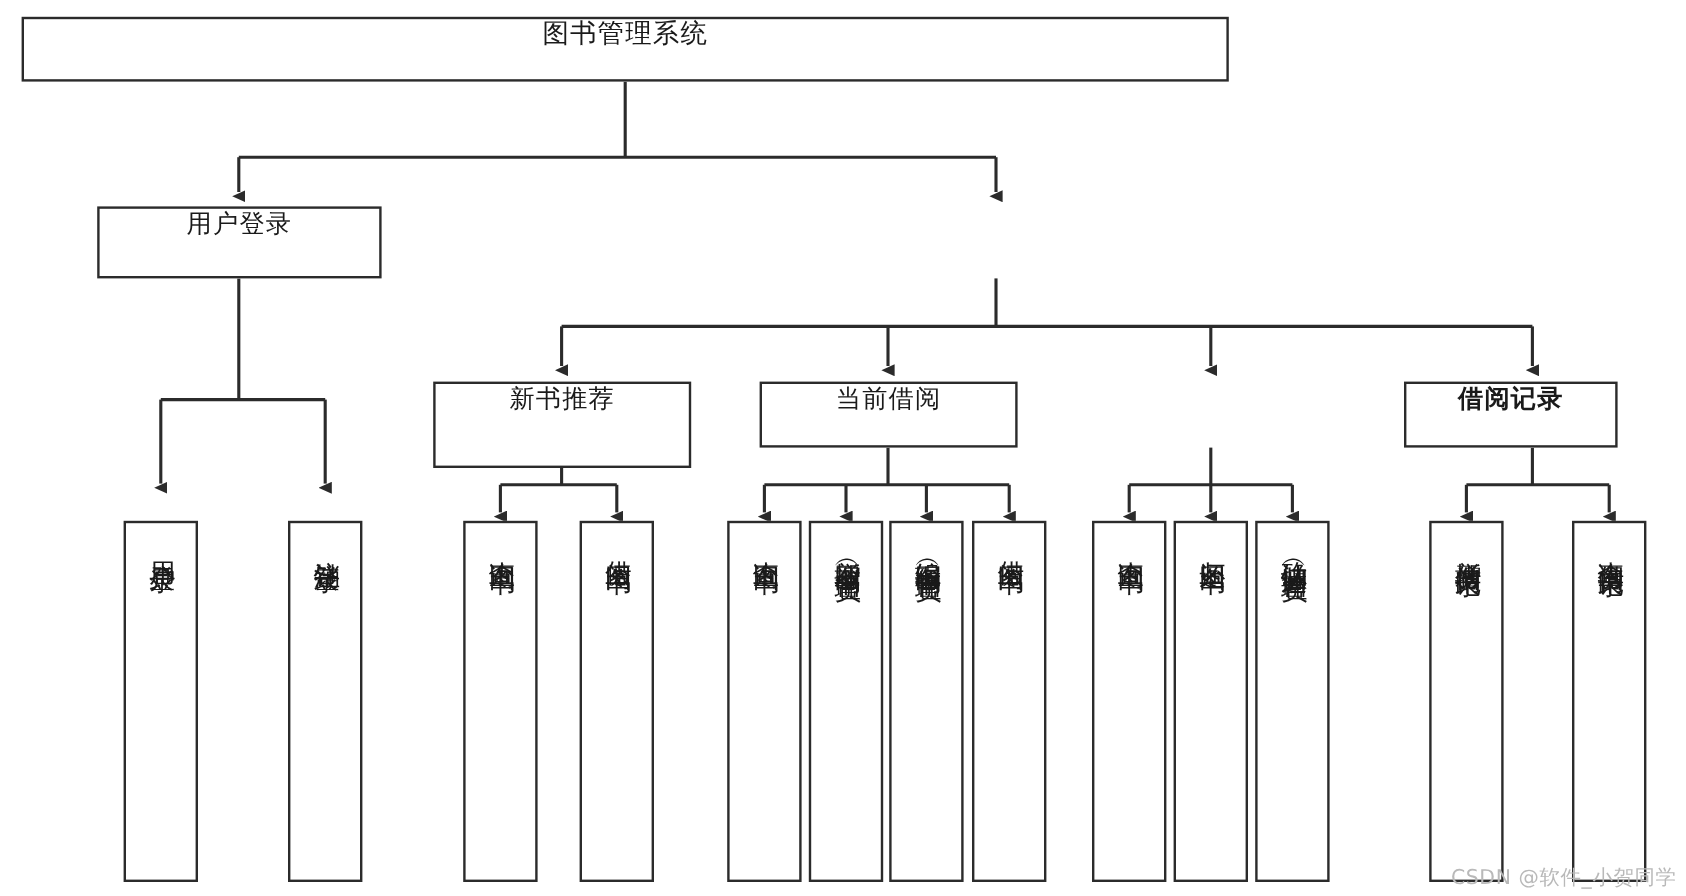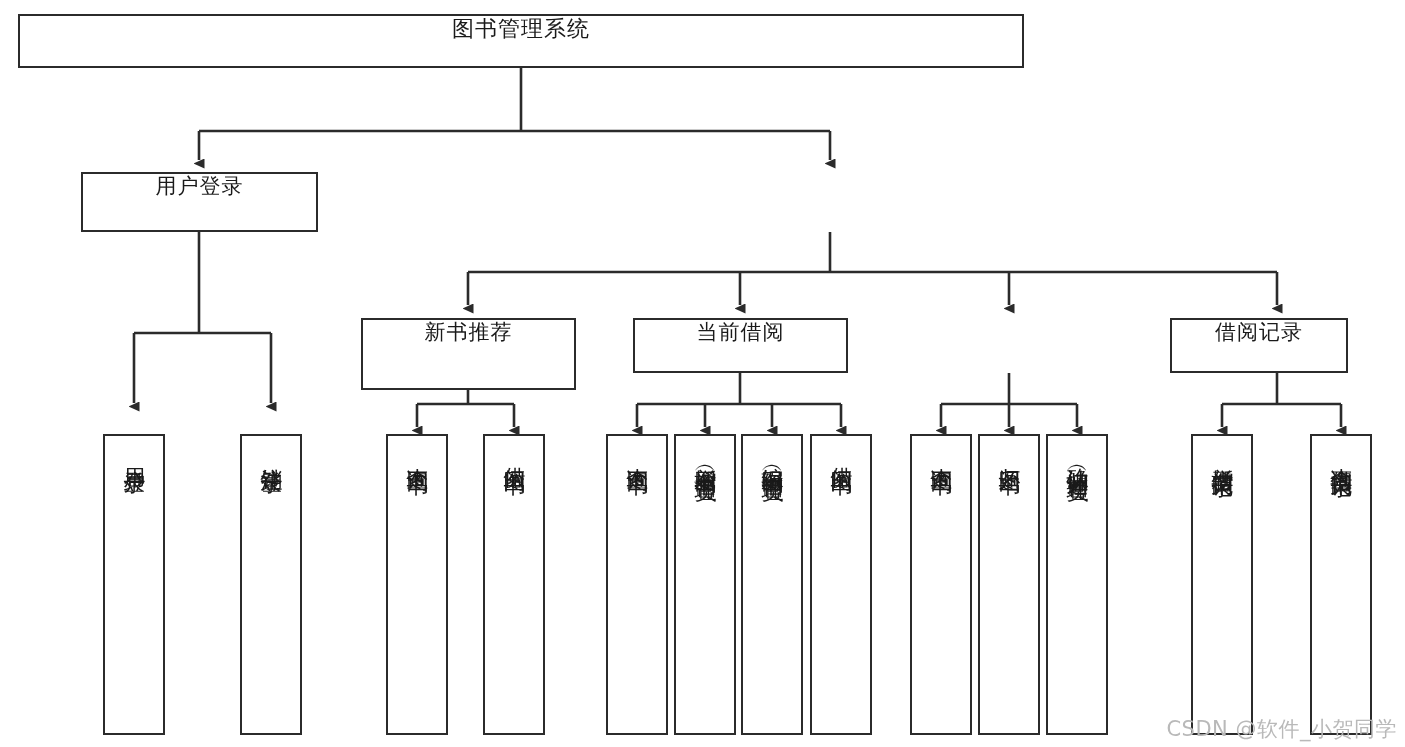--- a/index.html
+++ b/index.html
@@ -54,21 +54,21 @@
     font-size: 22px;
     line-height: 1.22;
     letter-spacing: 2px;
     white-space: nowrap;
     color: #1a1a1a;
   }
   .watermark {
     position: absolute;
     right: 8px;
     bottom: 4px;
-    font-size: 21px;
+    font-size: 17px;
     color: #b9b9b9;
     letter-spacing: 0.5px;
     white-space: nowrap;
     font-family: "DejaVu Sans", "Liberation Sans", sans-serif;
   }
 </style>
 </head>
 <body>
 
 <div id="canvas">
@@ -134,21 +134,21 @@
 
   <div class="node node-h" style="left:361px; top:318px; width:215px; height:72px;">
     <span>新书推荐</span>
   </div>
 
   <div class="node node-h" style="left:633px; top:318px; width:215px; height:55px;">
     <span>当前借阅</span>
   </div>
 
 
-  <div class="node node-h" style="left:1170px; top:318px; width:178px; height:55px;">
+  <div class="node node-h" style="left:1170px; top:318px; width:178px; height:55px;font-weight:bold;">
     <span>借阅记录</span>
   </div>
 
   <div class="node node-v" style="left:103px; top:434px; width:62px; height:301px;">
     <span class="vlabel">用户登录</span>
   </div>
 
   <div class="node node-v" style="left:240px; top:434px; width:62px; height:301px;">
     <span class="vlabel">注销登录</span>
   </div>

